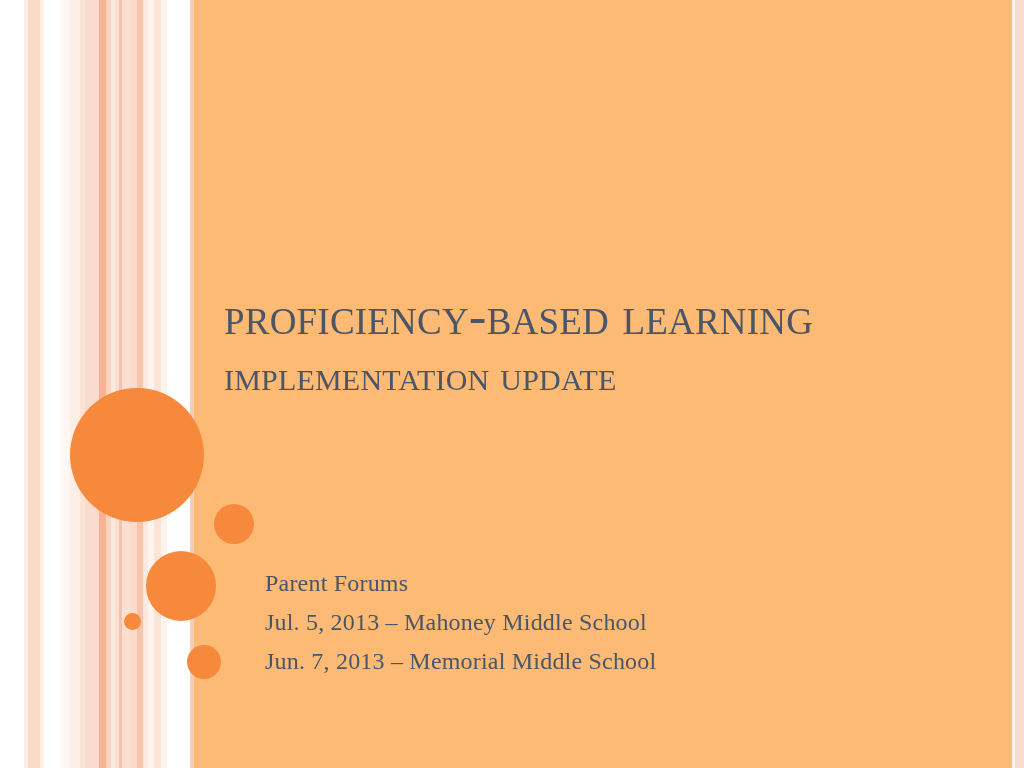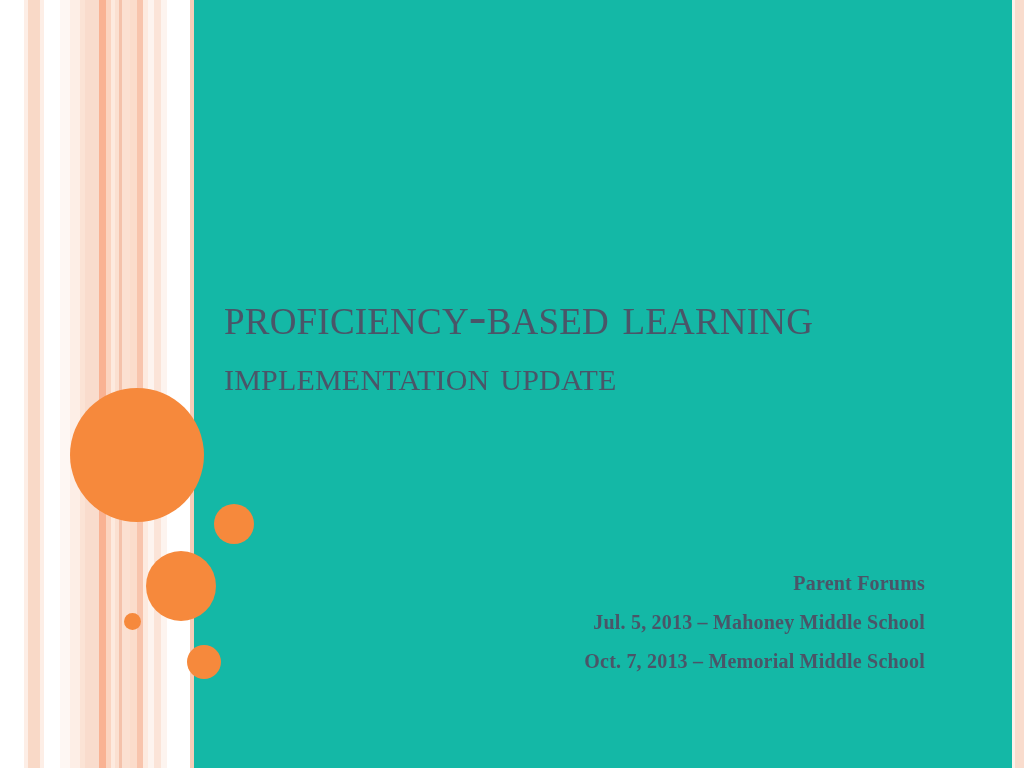--- a/index.html
+++ b/index.html
@@ -5,21 +5,21 @@
 <style>
   html, body {
     margin: 0;
     padding: 0;
     background: #ffffff;
   }
   #slide {
     position: relative;
     width: 1024px;
     height: 768px;
-    background: #14b8a6;
+    background: #fdba74;
     overflow: hidden;
     font-family: "Liberation Serif", "DejaVu Serif", serif;
   }
 
   
   #stripe-band {
     position: absolute;
     left: 0;
     top: 0;
     width: 194px;
@@ -86,26 +86,25 @@
 
   
   #subtitle-block {
     position: absolute;
     left: 265px;
     top: 564px;
     width: 660px;
   }
   .subtitle-line {
     color: #4a5568;
-    font-size: 20px;
-    font-weight: bold;
+    font-size: 24px;
+    font-weight: normal;
     line-height: 39px;
     letter-spacing: 0.2px;
     white-space: nowrap;
-    text-align: right;
   }
 </style>
 </head>
 <body>
 
 <div id="slide">
 
   <div id="stripe-band">
       <div class="stripe" style="left: 0px; width: 24px; background: rgb(255, 255, 255);"></div>
       <div class="stripe" style="left: 24px; width: 4px; background: rgb(253, 238, 230);"></div>
@@ -145,16 +144,16 @@
     </div>
 
   <div id="title-block">
     <div id="title-main">Proficiency-Based Learning</div>
     <div id="title-sub">Implementation Update</div>
   </div>
 
   <div id="subtitle-block">
       <div class="subtitle-line">Parent Forums</div>
       <div class="subtitle-line">Jul. 5, 2013 – Mahoney Middle School</div>
-      <div class="subtitle-line">Oct. 7, 2013 – Memorial Middle School</div>
+      <div class="subtitle-line">Jun. 7, 2013 – Memorial Middle School</div>
     </div>
 
 </div>
 
 </body></html>

